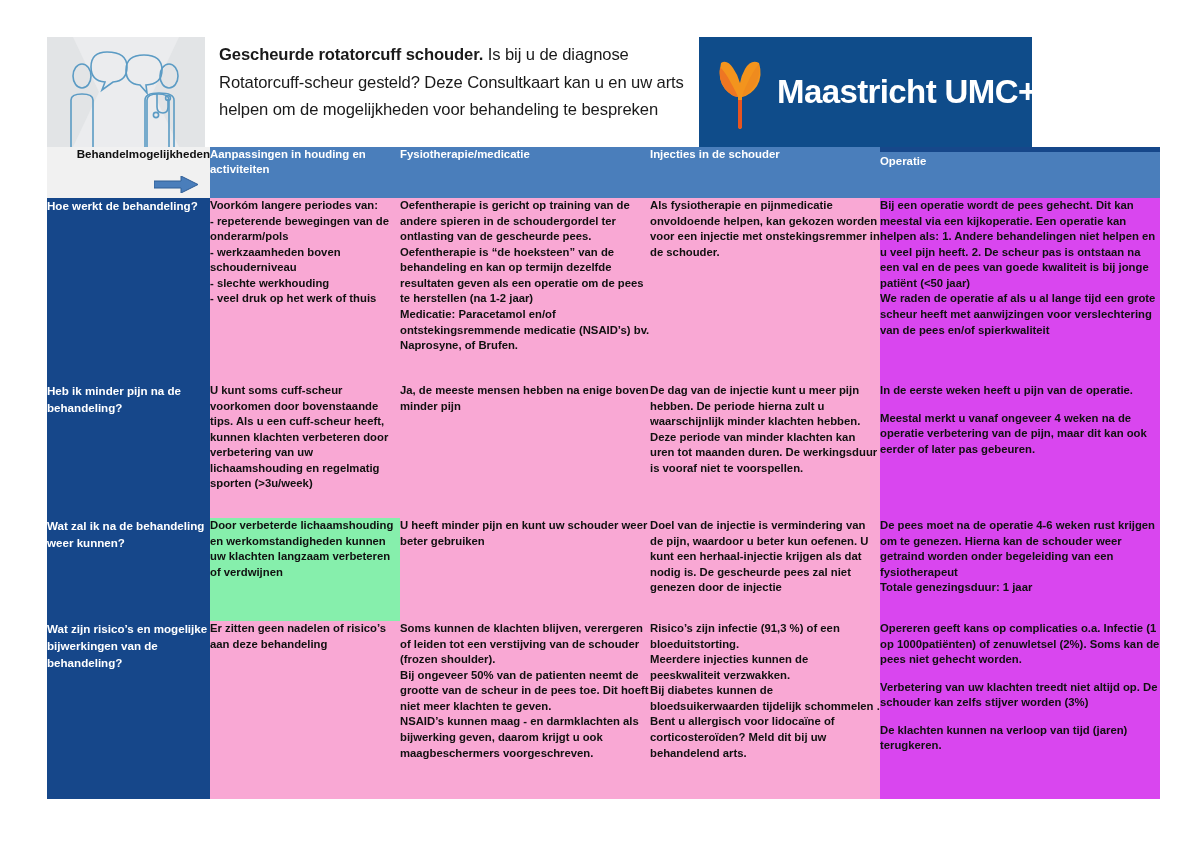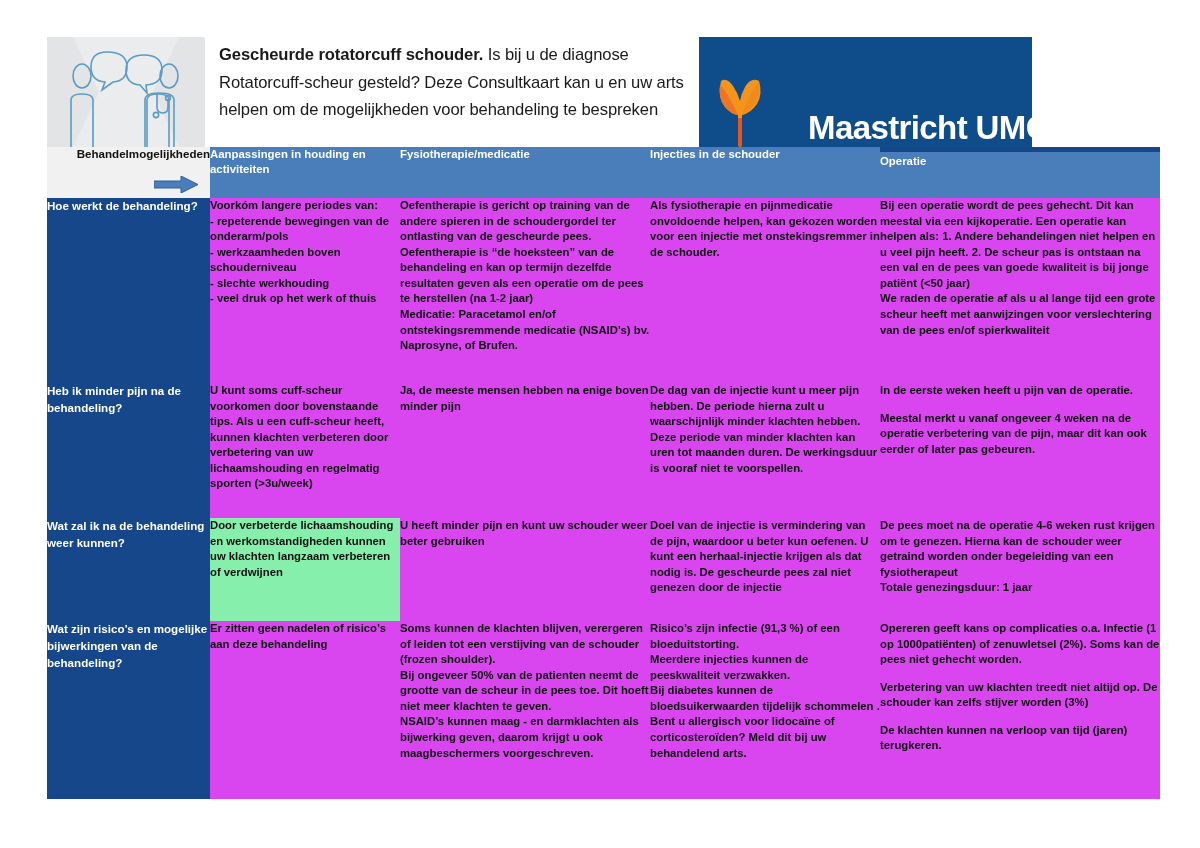--- a/index.html
+++ b/index.html
@@ -57,24 +57,23 @@
   .header-text b { font-weight: bold; }
 
   .logo-box {
     flex: 0 0 auto;
     width: 333px;
     height: 110px;
     background: #0e4c92;
     background: #0f4c8a;
     display: flex;
     flex-direction: row;
-    align-items: flex-end;
+    align-items: center;
     padding-left: 14px;
     box-sizing: border-box;
-    gap: 31px;
   }
   .logo-mark {
     width: 52px;
     height: 74px;
     flex: 0 0 auto;
     margin-right: 12px;
   }
   .logo-text {
     color: #ffffff;
     font-size: 33px;
@@ -154,21 +153,21 @@
   .d-cell {
     font-size: 11.3px;
     font-weight: bold;
     line-height: 1.38;
     padding: 6px 7px 7px 8px;
     box-sizing: border-box;
     color: #101010;
     border-top: 2px solid #ffffff;
     border-left: 2px solid #ffffff;
   }
-  .bg-gray { background: #d946ef; }
+  .bg-gray { background: #f9a8d4; }
   .bg-lav  { background: #d946ef; }
   .bg-lav2 { background: #86efac; }
 
   .d-cell p, .q-cell p { margin: 0; }
   .d-cell p.sp { margin-top: 12px; }
   .nowrapish { white-space: pre-line; }
 </style>
 </head>
 <body>
 

